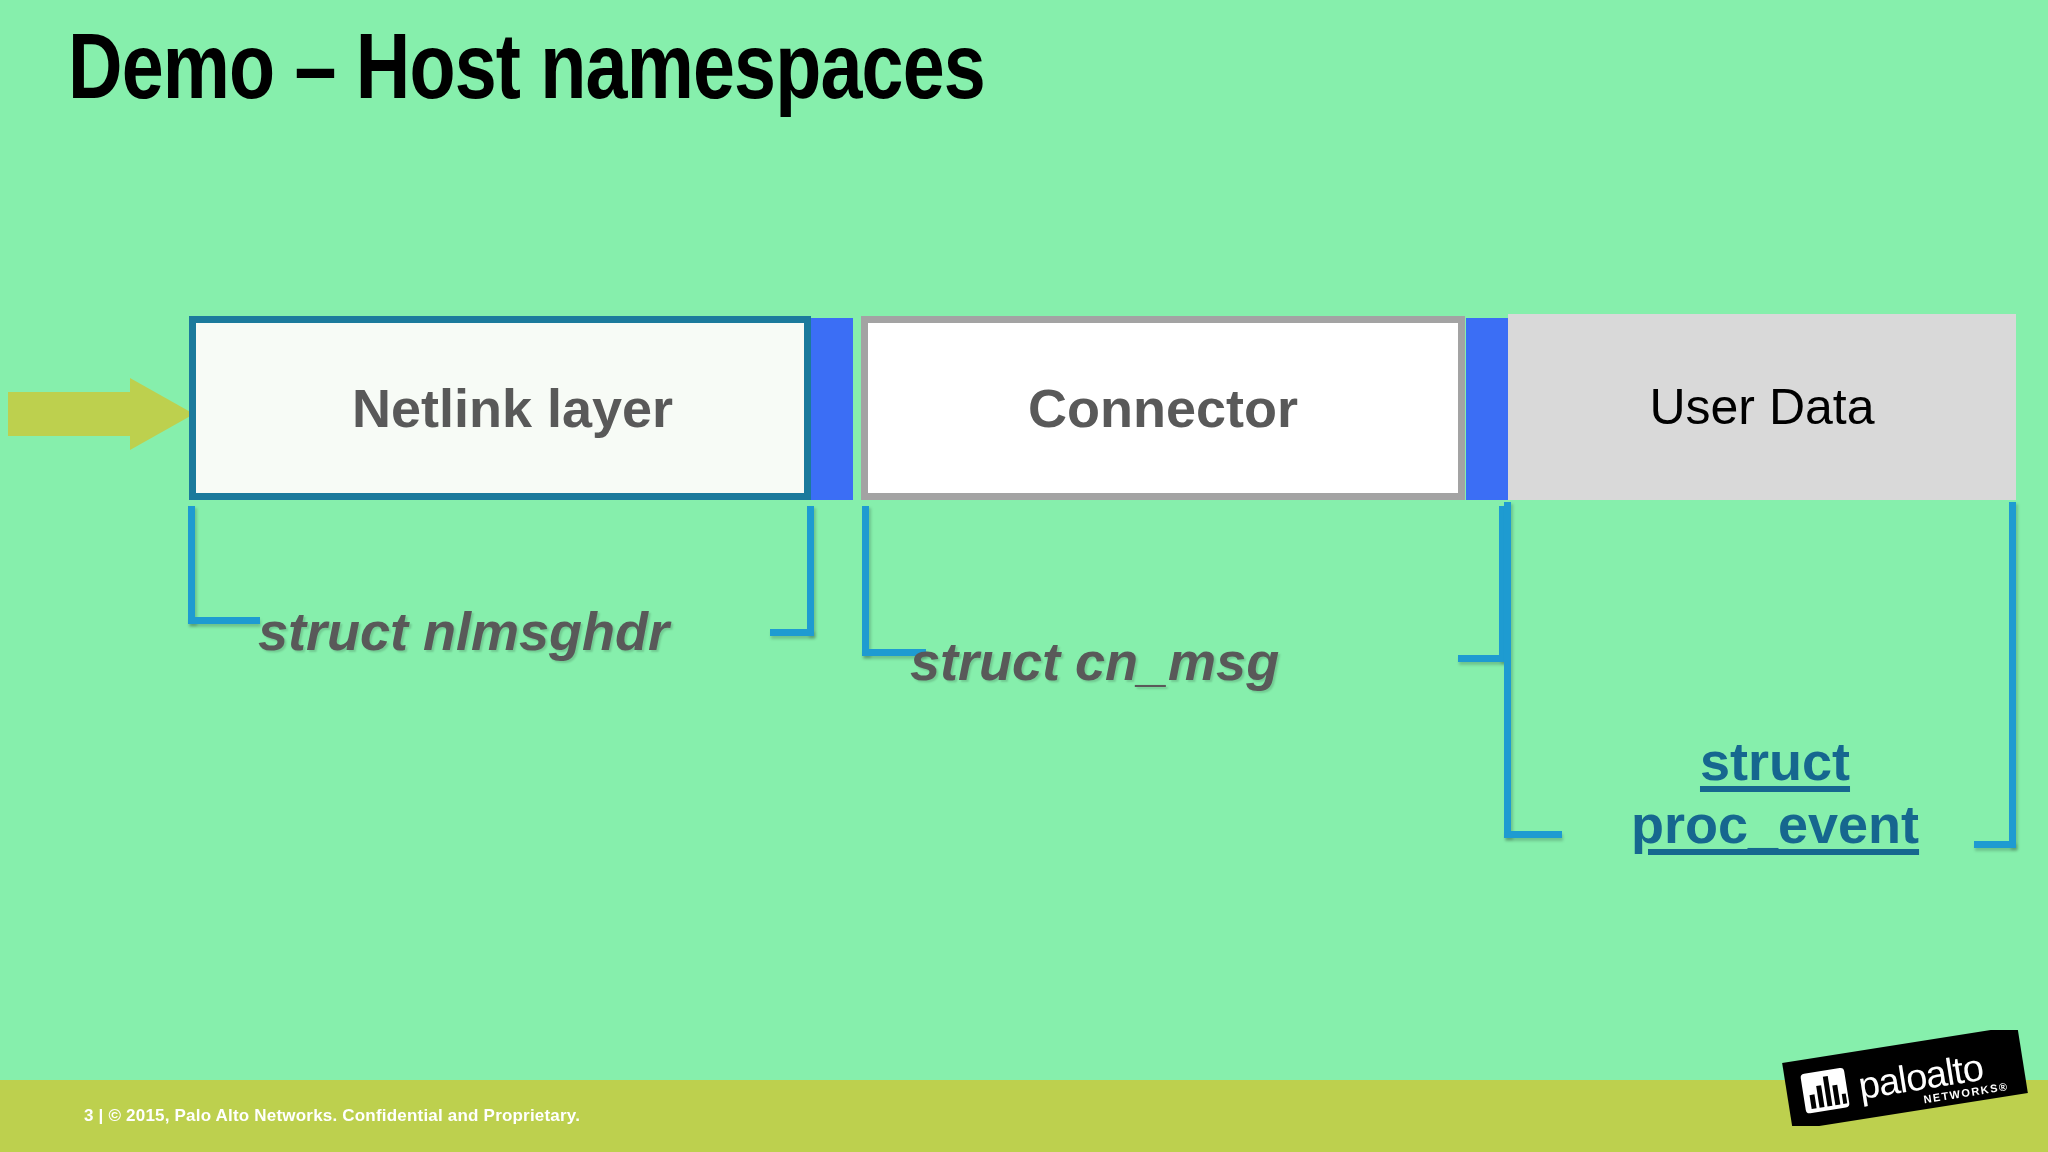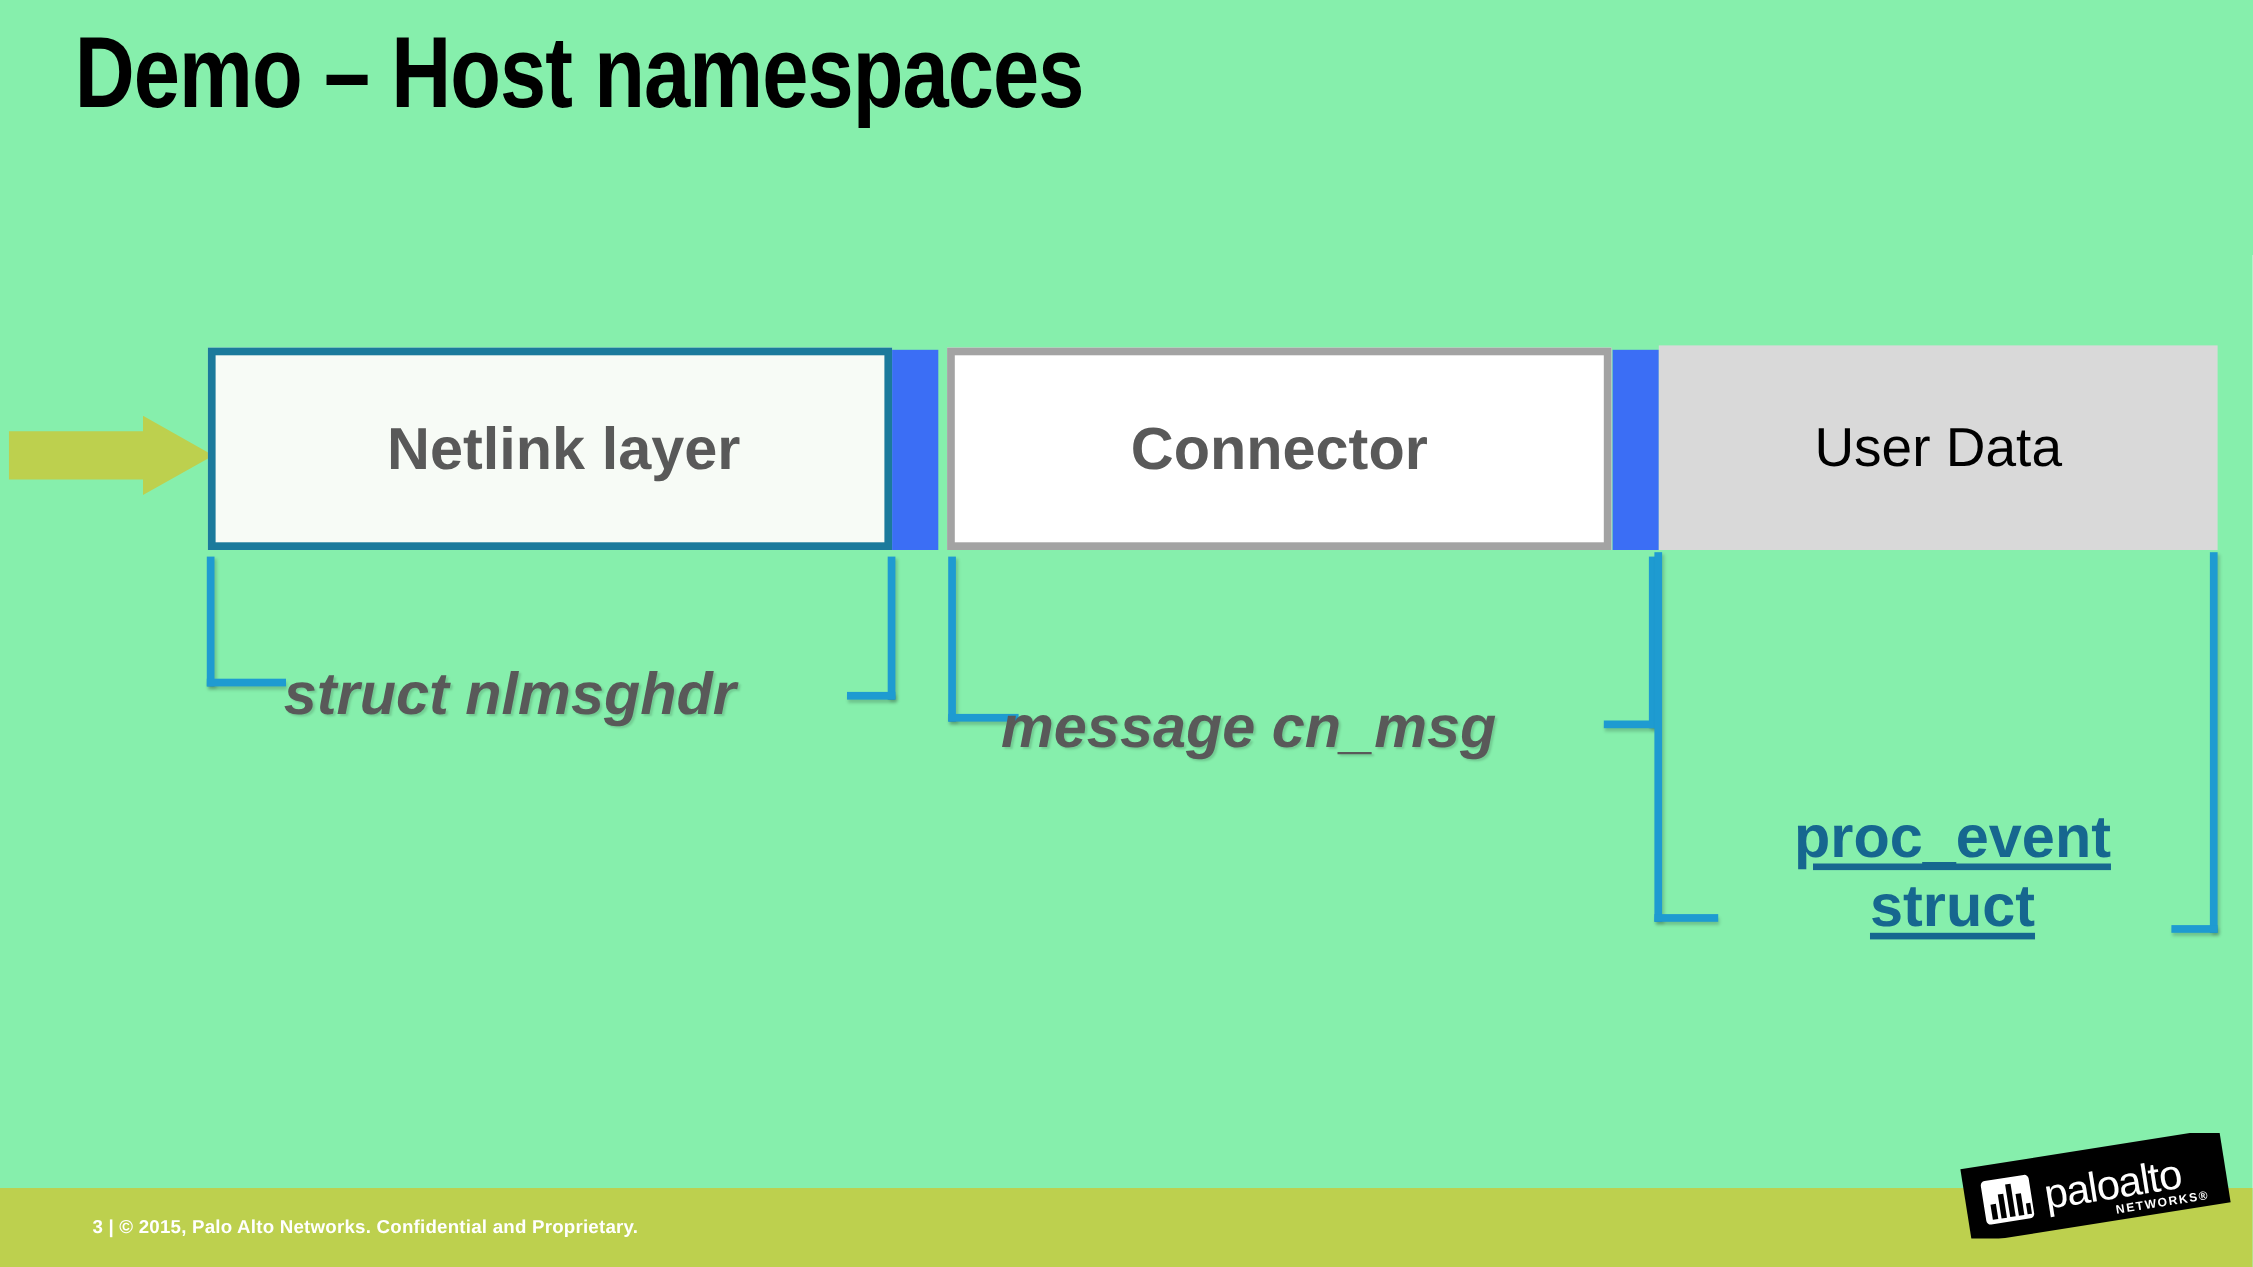--- a/index.html
+++ b/index.html
@@ -282,31 +282,31 @@
     <div class="bar-bottom-right" style="right:0;  top:123px; width:44px;"></div>
   </div>
   <div class="caption" id="caption-nlmsghdr">struct nlmsghdr</div>
 
   <div class="bracket" id="bracket-2">
     <div class="bar-left" style="left:0;   height:150px;"></div>
     <div class="bar-right" style="right:0;  height:156px;"></div>
     <div class="bar-bottom-left" style="left:0;   top:143px; width:64px;"></div>
     <div class="bar-bottom-right" style="right:0;  top:149px; width:48px;"></div>
   </div>
-  <div class="caption" id="caption-cnmsg">message cn_msg</div>
+  <div class="caption" id="caption-cnmsg">struct cn_msg</div>
 
   <div class="bracket" id="bracket-3">
     <div class="bar-left" style="left:0;   height:336px;"></div>
     <div class="bar-right" style="right:0;  height:346px;"></div>
     <div class="bar-bottom-left" style="left:0;   top:329px; width:58px;"></div>
     <div class="bar-bottom-right" style="right:0;  top:339px; width:42px;"></div>
   </div>
   <div id="caption-procevent">
+    <span class="line">struct</span>
     <span class="line">proc_event</span>
-    <span class="line">struct</span>
   </div>
 
   <div id="footer-bar">
     <div id="footer-text">3  |  © 2015, Palo Alto Networks. Confidential and Proprietary.</div>
   </div>
 
   <div id="brand-logo">
     <svg width="250" height="96" viewBox="0 0 250 96" aria-hidden="true">
       <g transform="rotate(-9 125 48)">
         <rect x="6" y="14" width="238" height="68" fill="#000000"></rect>

